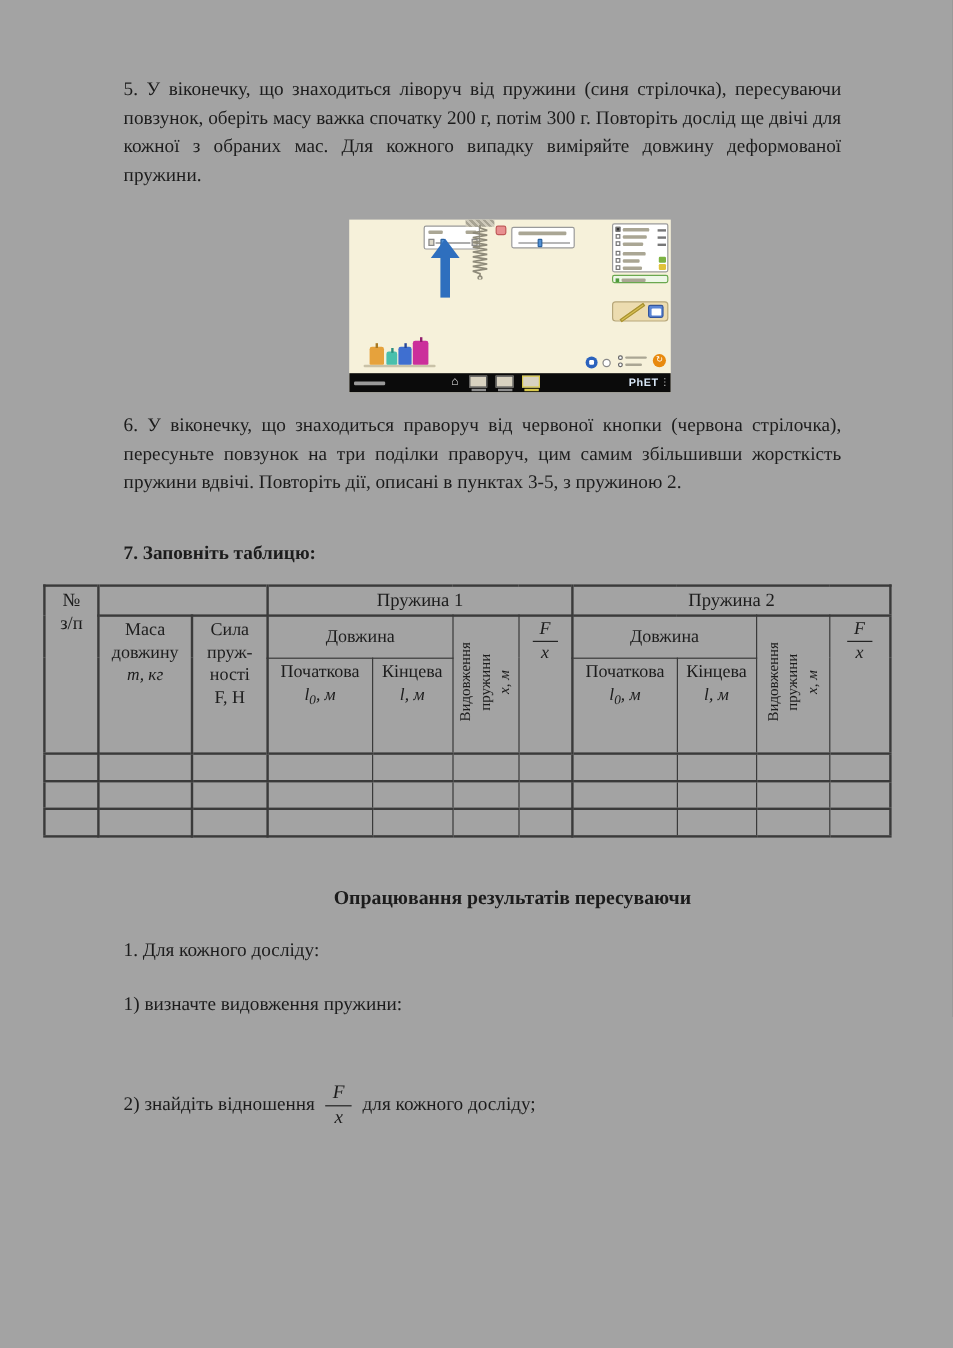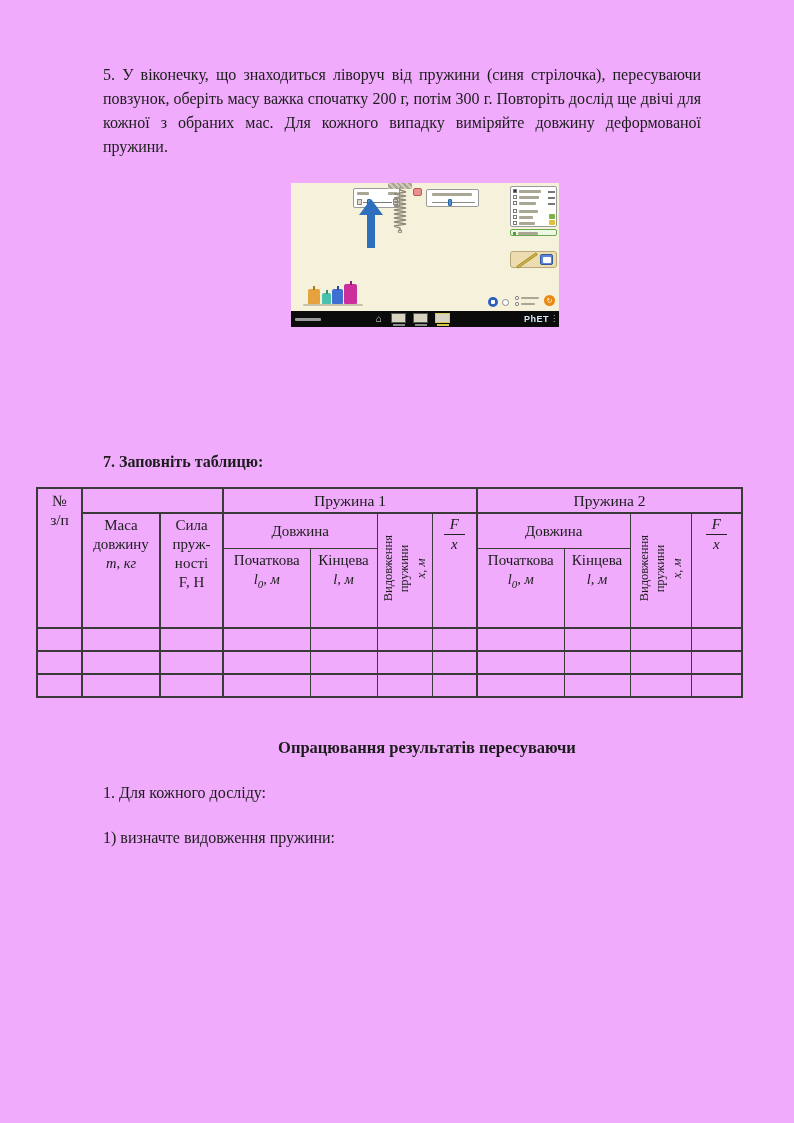--- a/index.html
+++ b/index.html
@@ -1,17 +1,17 @@
 <!DOCTYPE html>
 <html lang="uk"><head>
 <meta charset="utf-8">
 <style>
   html,body{margin:0;padding:0;background:#888;}
   .page{
-    position:relative;width:794px;height:1123px;background:#f0abfc;margin:0 auto;
+    position:relative;width:794px;height:1123px;background:#a3a3a3;margin:0 auto;
     font-family:"Liberation Serif","DejaVu Serif",serif;color:#1c1c1c;overflow:hidden;
   }
   .abs{position:absolute;}
   .para{font-size:16px;line-height:24px;text-align:justify;margin:0;}
   .line{font-size:16px;line-height:22px;margin:0;}
   .heading{font-size:16.5px;font-weight:bold;text-align:center;margin:0;line-height:22px;}
   i, .it{font-style:italic;}
   sub{font-size:11px;}
 
   
@@ -155,20 +155,21 @@
       <div class="thumb-label" style="left:102px;"></div>
       <div class="thumb" style="left:122px;"></div>
       <div class="thumb-label" style="left:124px;"></div>
       <div class="thumb" style="left:144px;border-color:#d8c84a;"></div>
       <div class="thumb-label" style="left:146px;background:#d8c84a;"></div>
       <div style="left:233px;top:2px;color:#d7e6f6;font-weight:bold;font-size:9px;line-height:12px;letter-spacing:0.5px;">PhET</div>
       <div style="left:259px;top:2px;color:#cfcfcf;font-size:8px;line-height:12px;">⋮</div>
     </div>
   </div>
 
+  <p class="para abs" style="left:103px;top:343px;width:598px;">6. У віконечку, що знаходиться праворуч від червоної кнопки (червона стрілочка), пересуньте повзунок на три поділки праворуч, цим самим збільшивши жорсткість пружини вдвічі. Повторіть дії, описані в пунктах 3-5, з пружиною 2.</p>
 
   <p class="line abs" style="left:103px;top:451px;width:598px;font-weight:bold;">7. Заповніть таблицю:</p>
 
   <table class="results abs" id="tbl" style="left:36px;top:487px;">
     <colgroup>
       <col style="width:45px">
         <col style="width:78px">
         <col style="width:63px">
       <col style="width:87px">
         <col style="width:67px">
@@ -289,15 +290,23 @@
       </tbody>
   </table>
 
   <p class="heading abs" style="left:103px;top:737px;width:648px;">Опрацювання результатів пересуваючи</p>
 
   <p class="line abs" style="left:103px;top:782px;width:598px;">1. Для кожного досліду:</p>
 
   <p class="line abs" style="left:103px;top:827px;width:598px;">1) визначте видовження пружини:</p>
 
 
+  <div class="abs" style="left:103px;top:899px;width:598px;height:44px;display:flex;align-items:center;gap:9px;font-size:16px;">
+    <span>2) знайдіть відношення</span>
+    <span class="frac frac-lg">
+      <span class="num">F</span>
+      <span class="den">x</span>
+    </span>
+    <span>для кожного досліду;</span>
+  </div>
 
 
 </div>
 
 </body></html>

